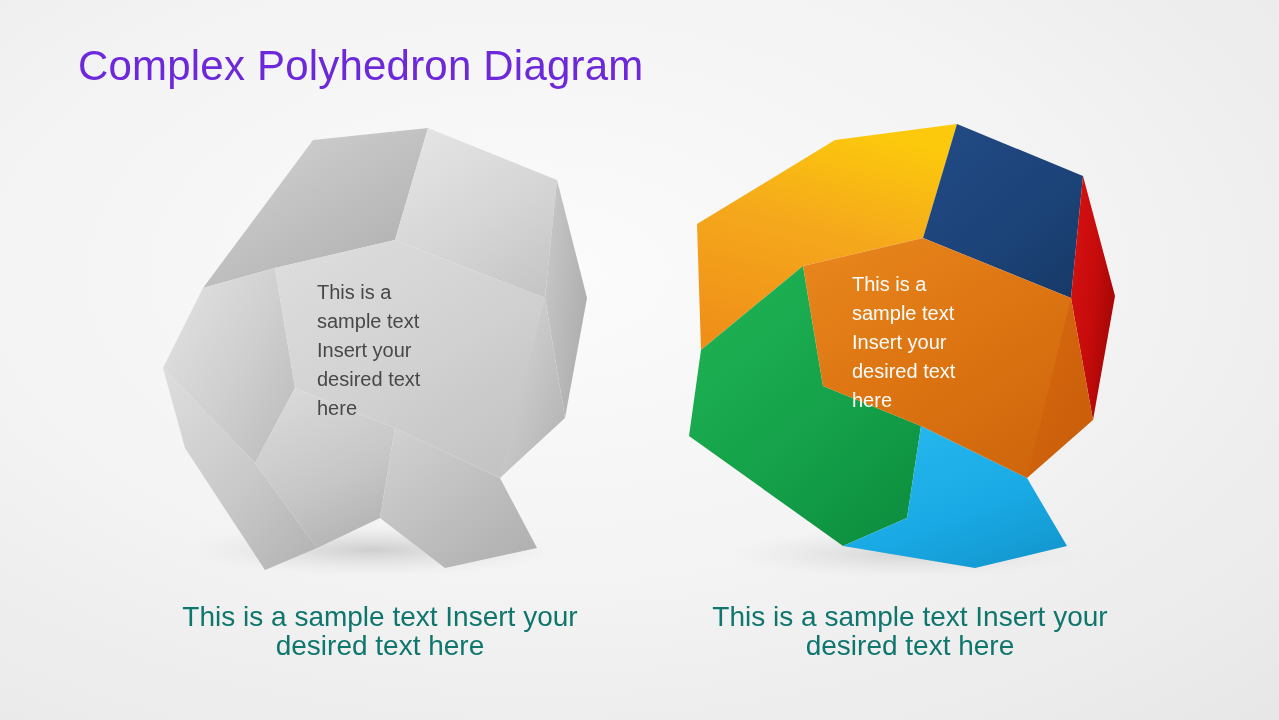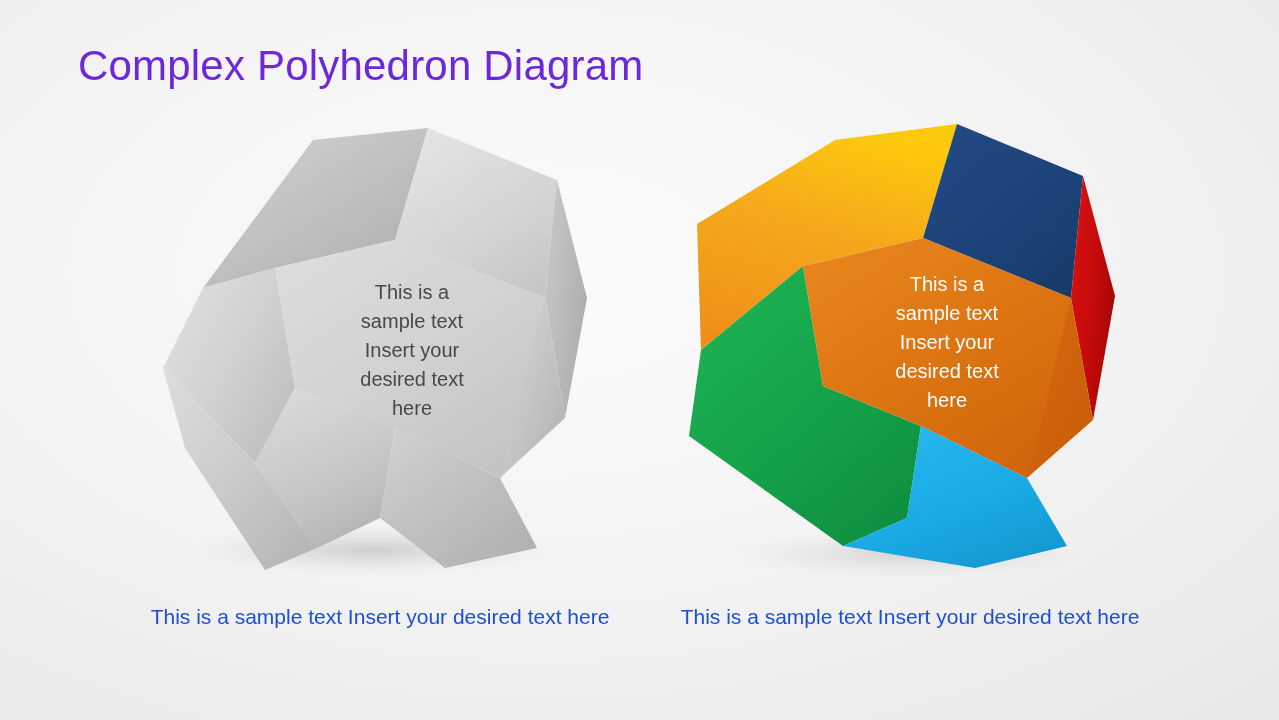--- a/index.html
+++ b/index.html
@@ -44,43 +44,42 @@
     top: 0;
     width: 470px;
     height: 470px;
     overflow: visible;
   }
   .face { stroke: none; }
 
   .center-label {
     position: absolute;
     width: 190px;
-    text-align: center;
     font-size: 20px;
     line-height: 29px;
     pointer-events: none;
   }
   #label-left {
     left: 172px;
     top: 160px;
     color: #484848;
   }
   #label-right {
     left: 177px;
     top: 152px;
     color: #fdfdfd;
   }
 
   .caption {
     position: absolute;
     width: 470px;
     text-align: center;
-    font-size: 21px;
+    font-size: 28px;
     line-height: 29px;
-    color: #1d4ed8;
+    color: #0f766e;
     top: 602px;
   }
   #caption-left  { left: 145px; }
   #caption-right { left: 675px; }
 </style>
 </head>
 <body>
 
 <div id="slide">
 

